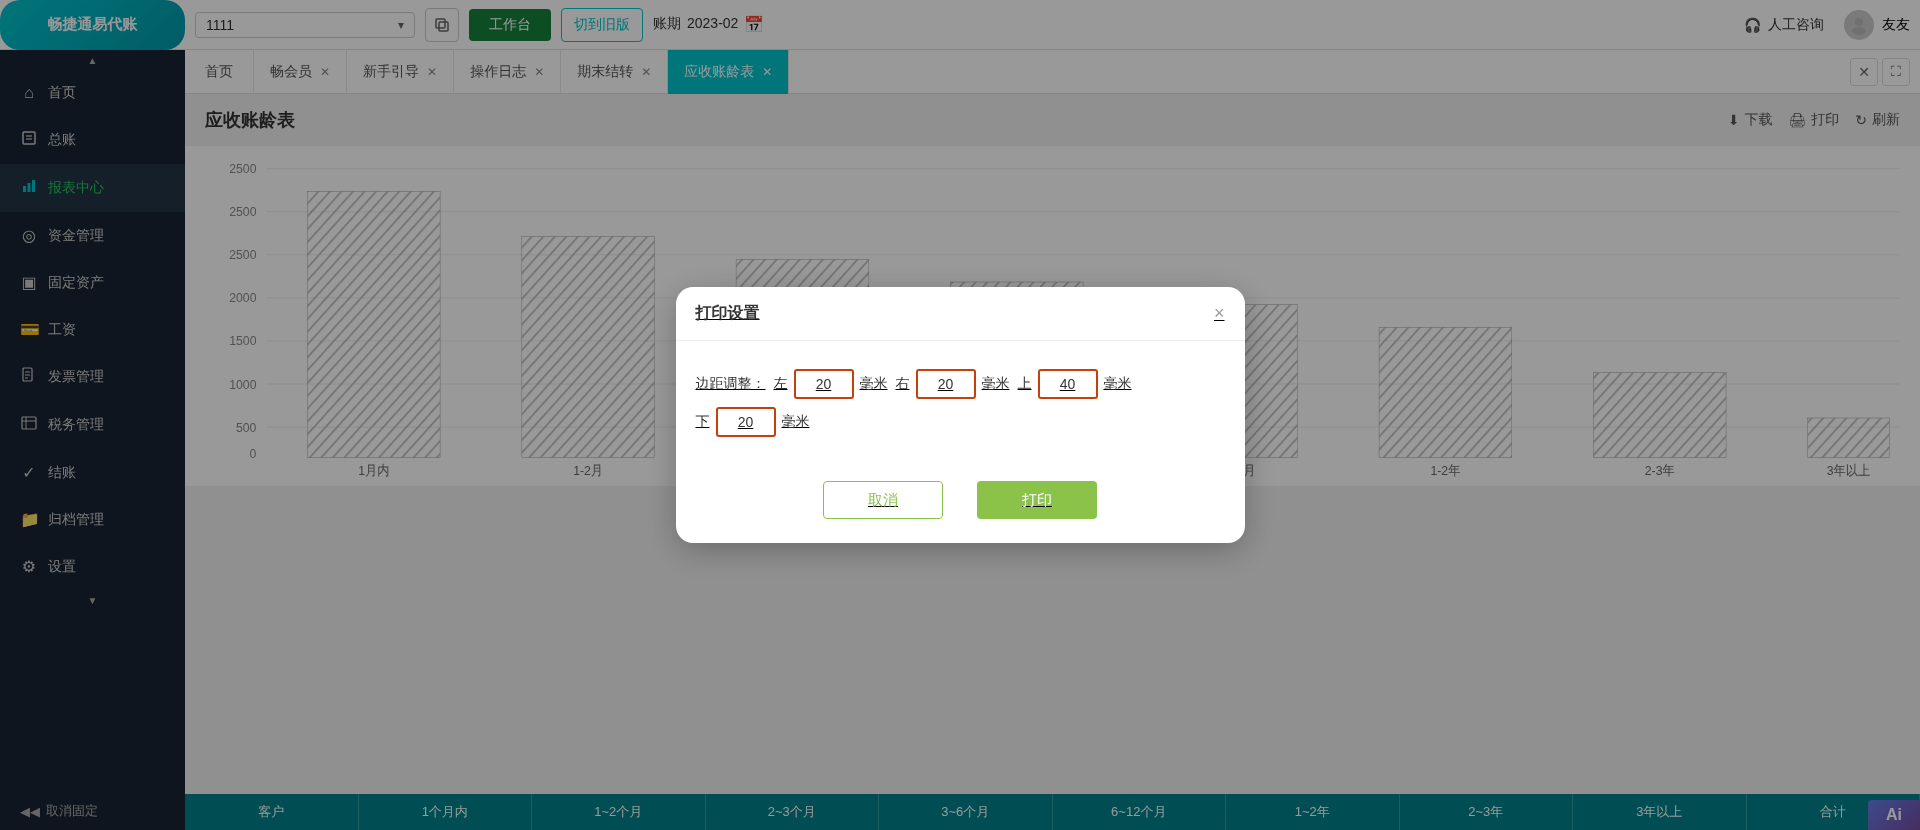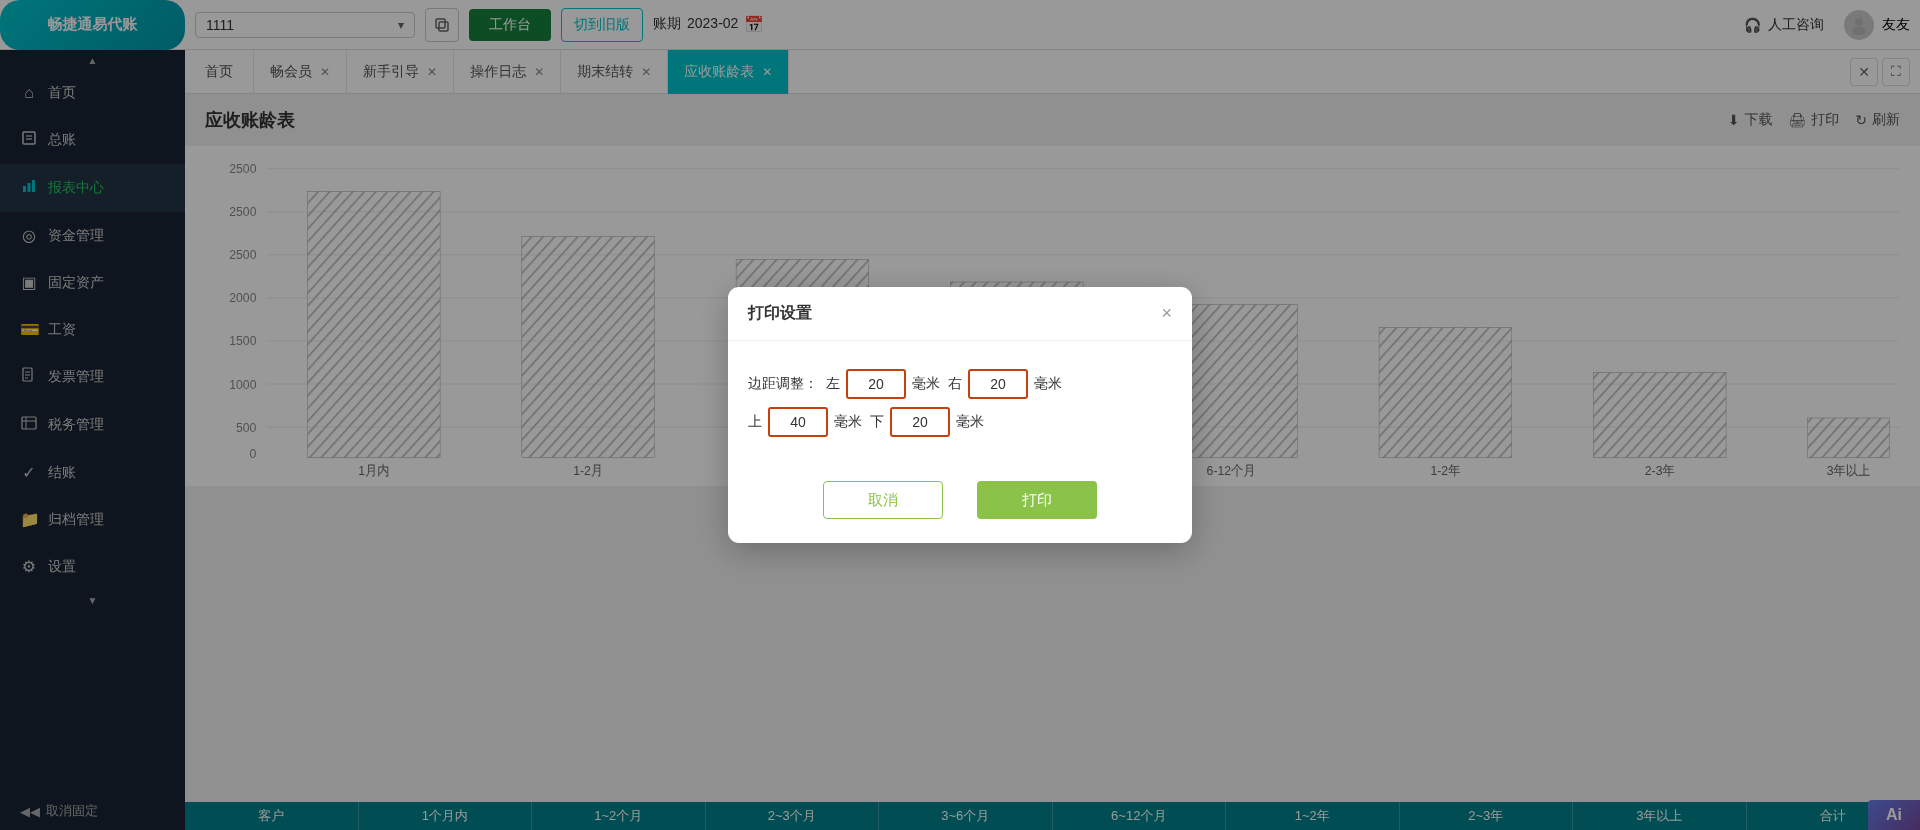--- a/index.html
+++ b/index.html
@@ -261,21 +261,21 @@
       height: 100%;
     }
 
     
     .bottom-table-bar {
       position: absolute;
       bottom: 0;
       left: 0;
       right: 0;
       background: #00838a;
-      height: 28px;
+      height: 36px;
       display: flex;
       align-items: center;
       justify-content: center;
     }
     .bottom-table-bar .col {
       flex: 1;
       color: #fff;
       font-size: 13px;
       text-align: center;
       border-right: 1px solid rgba(255,255,255,0.2);
@@ -292,24 +292,25 @@
       background: rgba(0,0,0,0.4);
       z-index: 100;
       display: flex;
       align-items: center;
       justify-content: center;
     }
 
     
     .dialog {
       background: #fff;
-      border-radius: 11px;
-      width: 464px;
+      border-radius: 17px;
+      width: 569px;
       box-shadow: 0 8px 32px rgba(0,0,0,0.25);
       overflow: hidden;
+      text-decoration: underline;
     }
     .dialog-header {
       display: flex;
       align-items: center;
       justify-content: space-between;
       padding: 16px 20px;
       border-bottom: 1px solid #eee;
     }
     .dialog-title {
       font-size: 16px;

